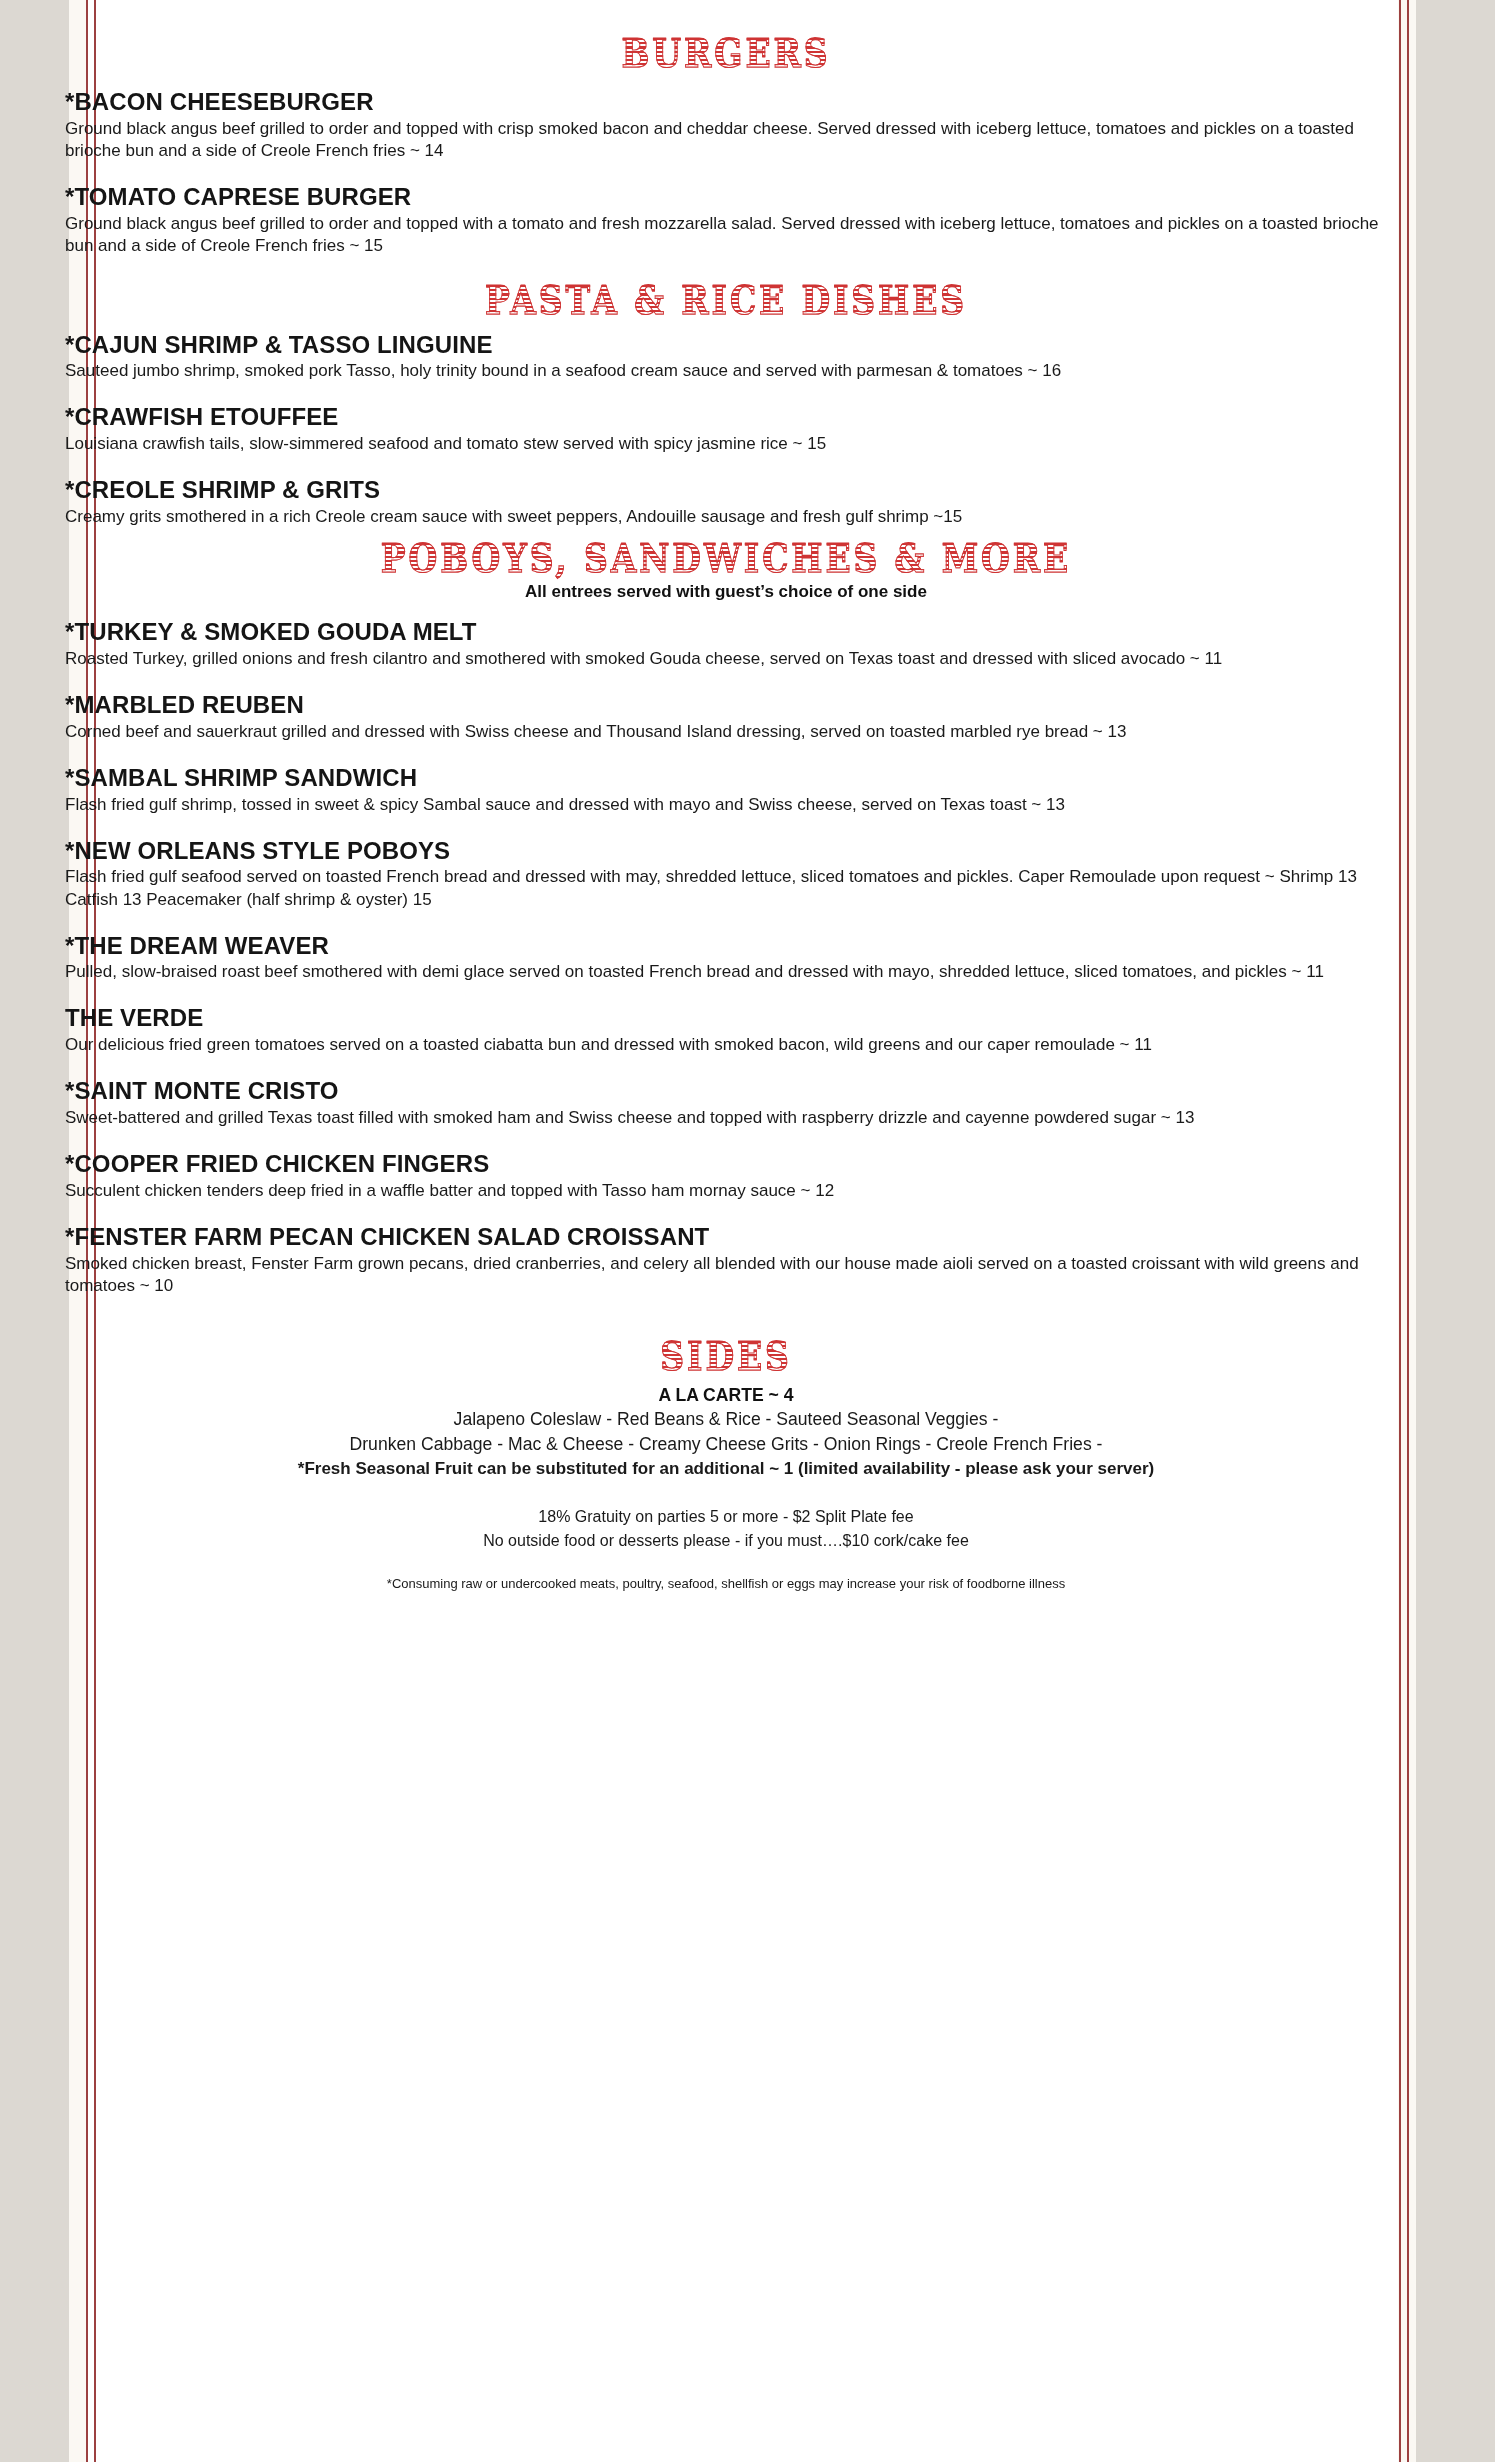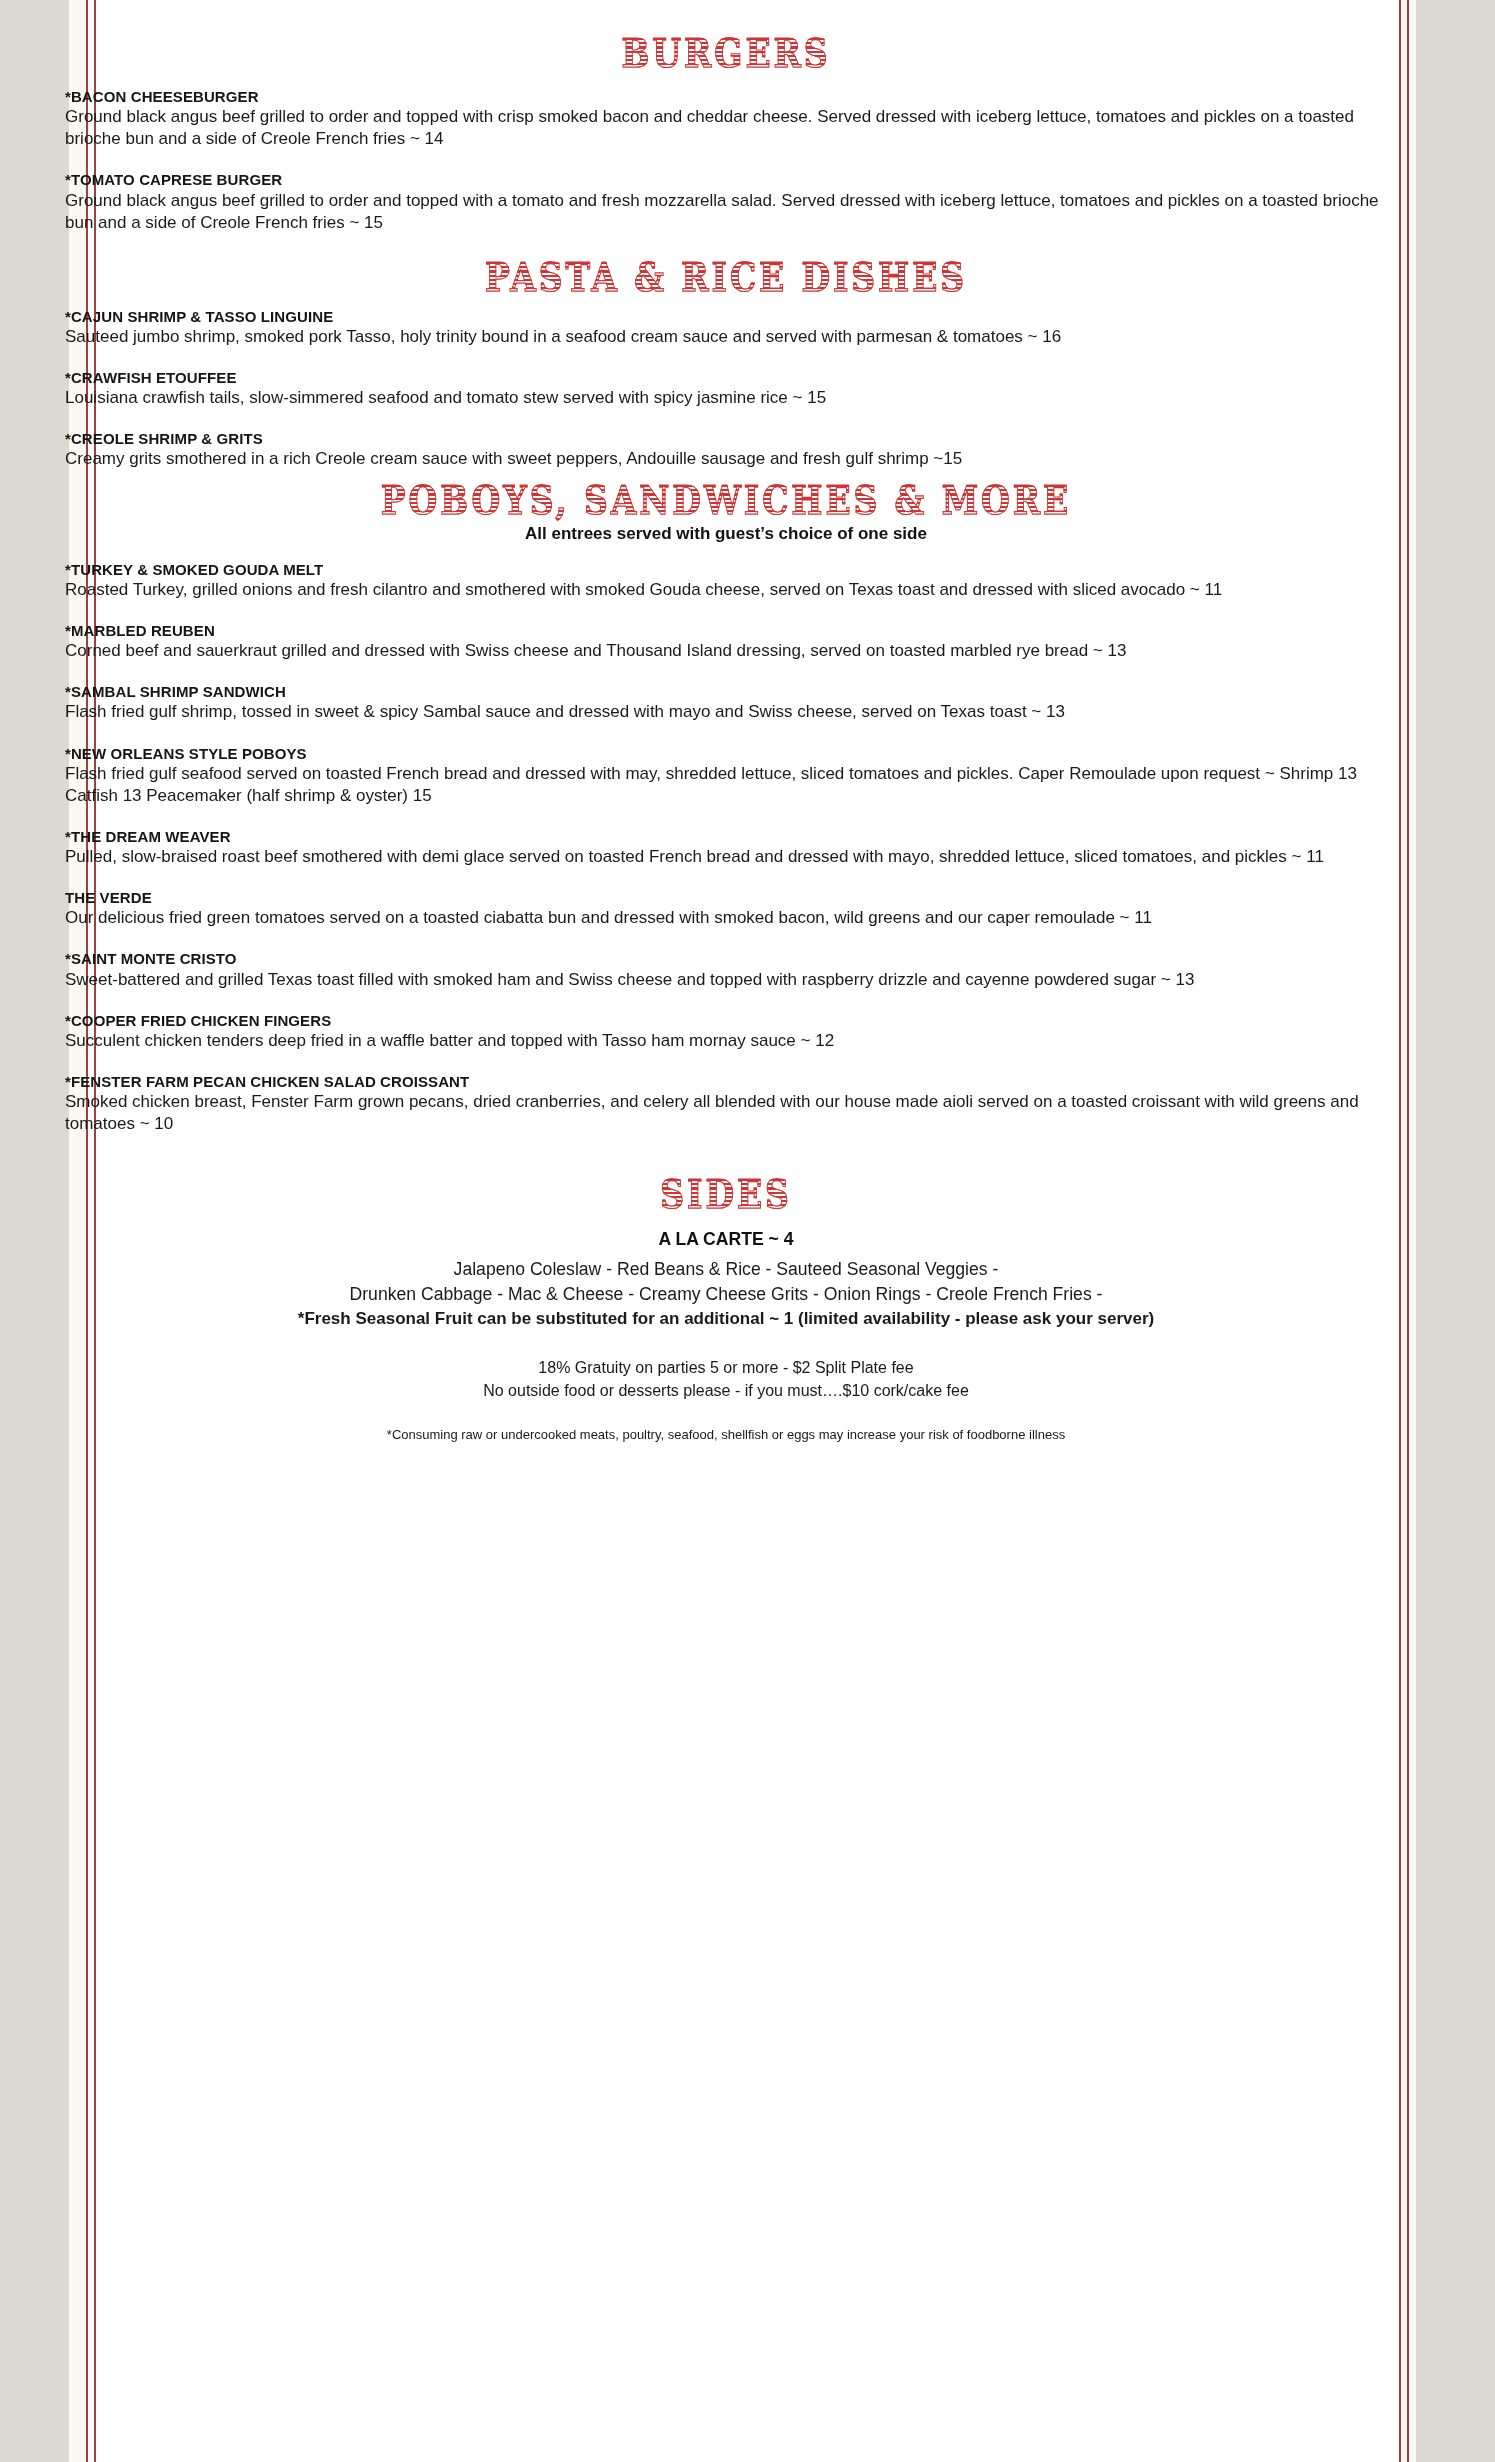--- a/index.html
+++ b/index.html
@@ -62,41 +62,41 @@
     font-weight:bold;
     font-size:17px;
     color:#111;
     font-stretch:condensed;
     margin:3.5px 0 0 0;
   }
 
   .item{margin:0 0 0 0;}
   .item-name{
     font-weight:bold;
-    font-size:15px;
+    font-size:24px;
     color:#151515;
     letter-spacing:0.1px;
     line-height:1.28;
     font-stretch:condensed;
     margin:0;
   }
   .item-desc{
     font-size:17px;
     color:#1a1a1a;
     line-height:1.30;
     font-stretch:condensed;
     margin:0;
   }
   .gap{height:20px;}
 
   
   .sides-block{text-align:center;}
   .alacarte{
     font-weight:bold;font-size:17.6px;color:#111;
-    margin:6px;line-height:1.3;font-stretch:condensed;
+    margin:0;line-height:1.3;font-stretch:condensed;
   }
   .side-line{
     font-size:17.6px;color:#1a1a1a;line-height:1.42;
     font-stretch:condensed;
   }
   .side-note{
     font-size:17px;color:#1a1a1a;line-height:1.42;
     font-stretch:condensed;
     font-weight:bold;
   }

